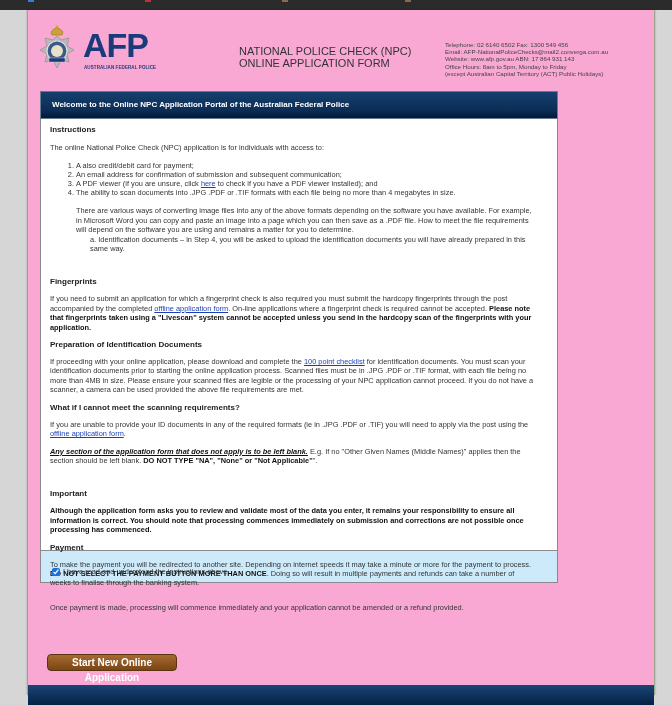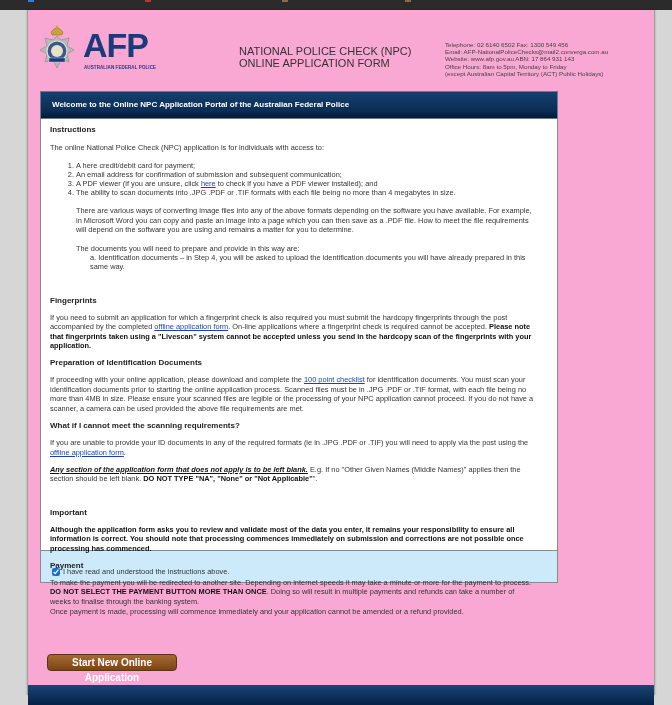--- a/index.html
+++ b/index.html
@@ -66,45 +66,44 @@
       <div>(except Australian Capital Territory (ACT) Public Holidays)</div>
     </div>
   </div>
 
   <div class="panel">
     <div class="welcome">Welcome to the Online NPC Application Portal of the Australian Federal Police</div>
     <div class="content">
       <div class="h">Instructions</div>
       <div class="p" style="margin-top:9px">The online National Police Check (NPC) application is for individuals with access to:</div>
       <ol class="list">
-        <li>A here credit/debit card for payment;</li>
+        <li>A also credit/debit card for payment;</li>
         <li>An email address for confirmation of submission and subsequent communication;</li>
         <li><span>A PDF viewer (if you are unsure, click </span><a class="lnk">here</a><span> to check if you have a PDF viewer installed); and</span></li>
         <li>The ability to scan documents into .JPG .PDF or .TIF formats with each file being no more than 4 megabytes in size.</li>
       </ol>
       <div class="p indent" style="margin-top:9px">There are various ways of converting image files into any of the above formats depending on the software you have available. For example, in Microsoft Word you can copy and paste an image into a page which you can then save as a .PDF file. How to meet the file requirements will depend on the software you are using and remains a matter for you to determine.</div>
-      <div class="p indent" style="margin-top:9px">The documents you will need to prepare and provide in this way are:</div>
       <div class="p sub-a">a. Identification documents – in Step 4, you will be asked to upload the identification documents you will have already prepared in this same way.</div>
 
       <div class="h" style="margin-top:24px">Fingerprints</div>
       <div class="p" style="margin-top:8px"><span>If you need to submit an application for which a fingerprint check is also required you must submit the hardcopy fingerprints through the post accompanied by the completed </span><a class="lnk">offline application form</a><span>. On-line applications where a fingerprint check is required cannot be accepted. </span><span class="b">Please note that fingerprints taken using a "Livescan" system cannot be accepted unless you send in the hardcopy scan of the fingerprints with your application.</span></div>
 
       <div class="h" style="margin-top:8px">Preparation of Identification Documents</div>
       <div class="p" style="margin-top:8px"><span>If proceeding with your online application, please download and complete the </span><a class="lnk">100 point checklist</a><span> for identification documents. You must scan your identification documents prior to starting the online application process. Scanned files must be in .JPG .PDF or .TIF format, with each file being no more than 4MB in size. Please ensure your scanned files are legible or the processing of your NPC application cannot proceed. If you do not have a scanner, a camera can be used provided the above file requirements are met.</span></div>
 
       <div class="h" style="margin-top:8px">What if I cannot meet the scanning requirements?</div>
       <div class="p" style="margin-top:8px"><span>If you are unable to provide your ID documents in any of the required formats (ie in .JPG .PDF or .TIF) you will need to apply via the post using the </span><a class="lnk">offline application form</a><span>.</span></div>
       <div class="p" style="margin-top:8px"><span class="b" style="font-style:italic;text-decoration:underline">Any section of the application form that does not apply is to be left blank.</span><span> E.g. If no "Other Given Names (Middle Names)" applies then the section should be left blank. </span><span class="b">DO NOT TYPE "NA", "None" or "Not Applicable"</span><span>".</span></div>
 
       <div class="h" style="margin-top:24px">Important</div>
       <div class="p b" style="margin-top:8px">Although the application form asks you to review and validate most of the data you enter, it remains your responsibility to ensure all information is correct. You should note that processing commences immediately on submission and corrections are not possible once processing has commenced.</div>
 
       <div class="h" style="margin-top:8px">Payment</div>
       <div class="p" style="margin-top:8px"><span>To make the payment you will be redirected to another site. Depending on internet speeds it may take a minute or more for the payment to process.</span><br><span class="b">DO NOT SELECT THE PAYMENT BUTTON MORE THAN ONCE</span><span>. Doing so will result in multiple payments and refunds can take a number of weeks to finalise through the banking system.</span></div>
-      <div class="p" style="margin-top:1px">Once payment is made, processing will commence immediately and your application cannot be amended or a refund provided.</div>
+      <div class="p" style="margin-top:15px">Once payment is made, processing will commence immediately and your application cannot be amended or a refund provided.</div>
     </div>
     <label class="checkrow">
       <input type="checkbox" checked="" style="">
       <span>I have read and understood the instructions above.</span>
     </label>
   </div>
 
   <div class="start-btn">Start New Online Application</div>
   <div class="footer"></div>
 </div>

